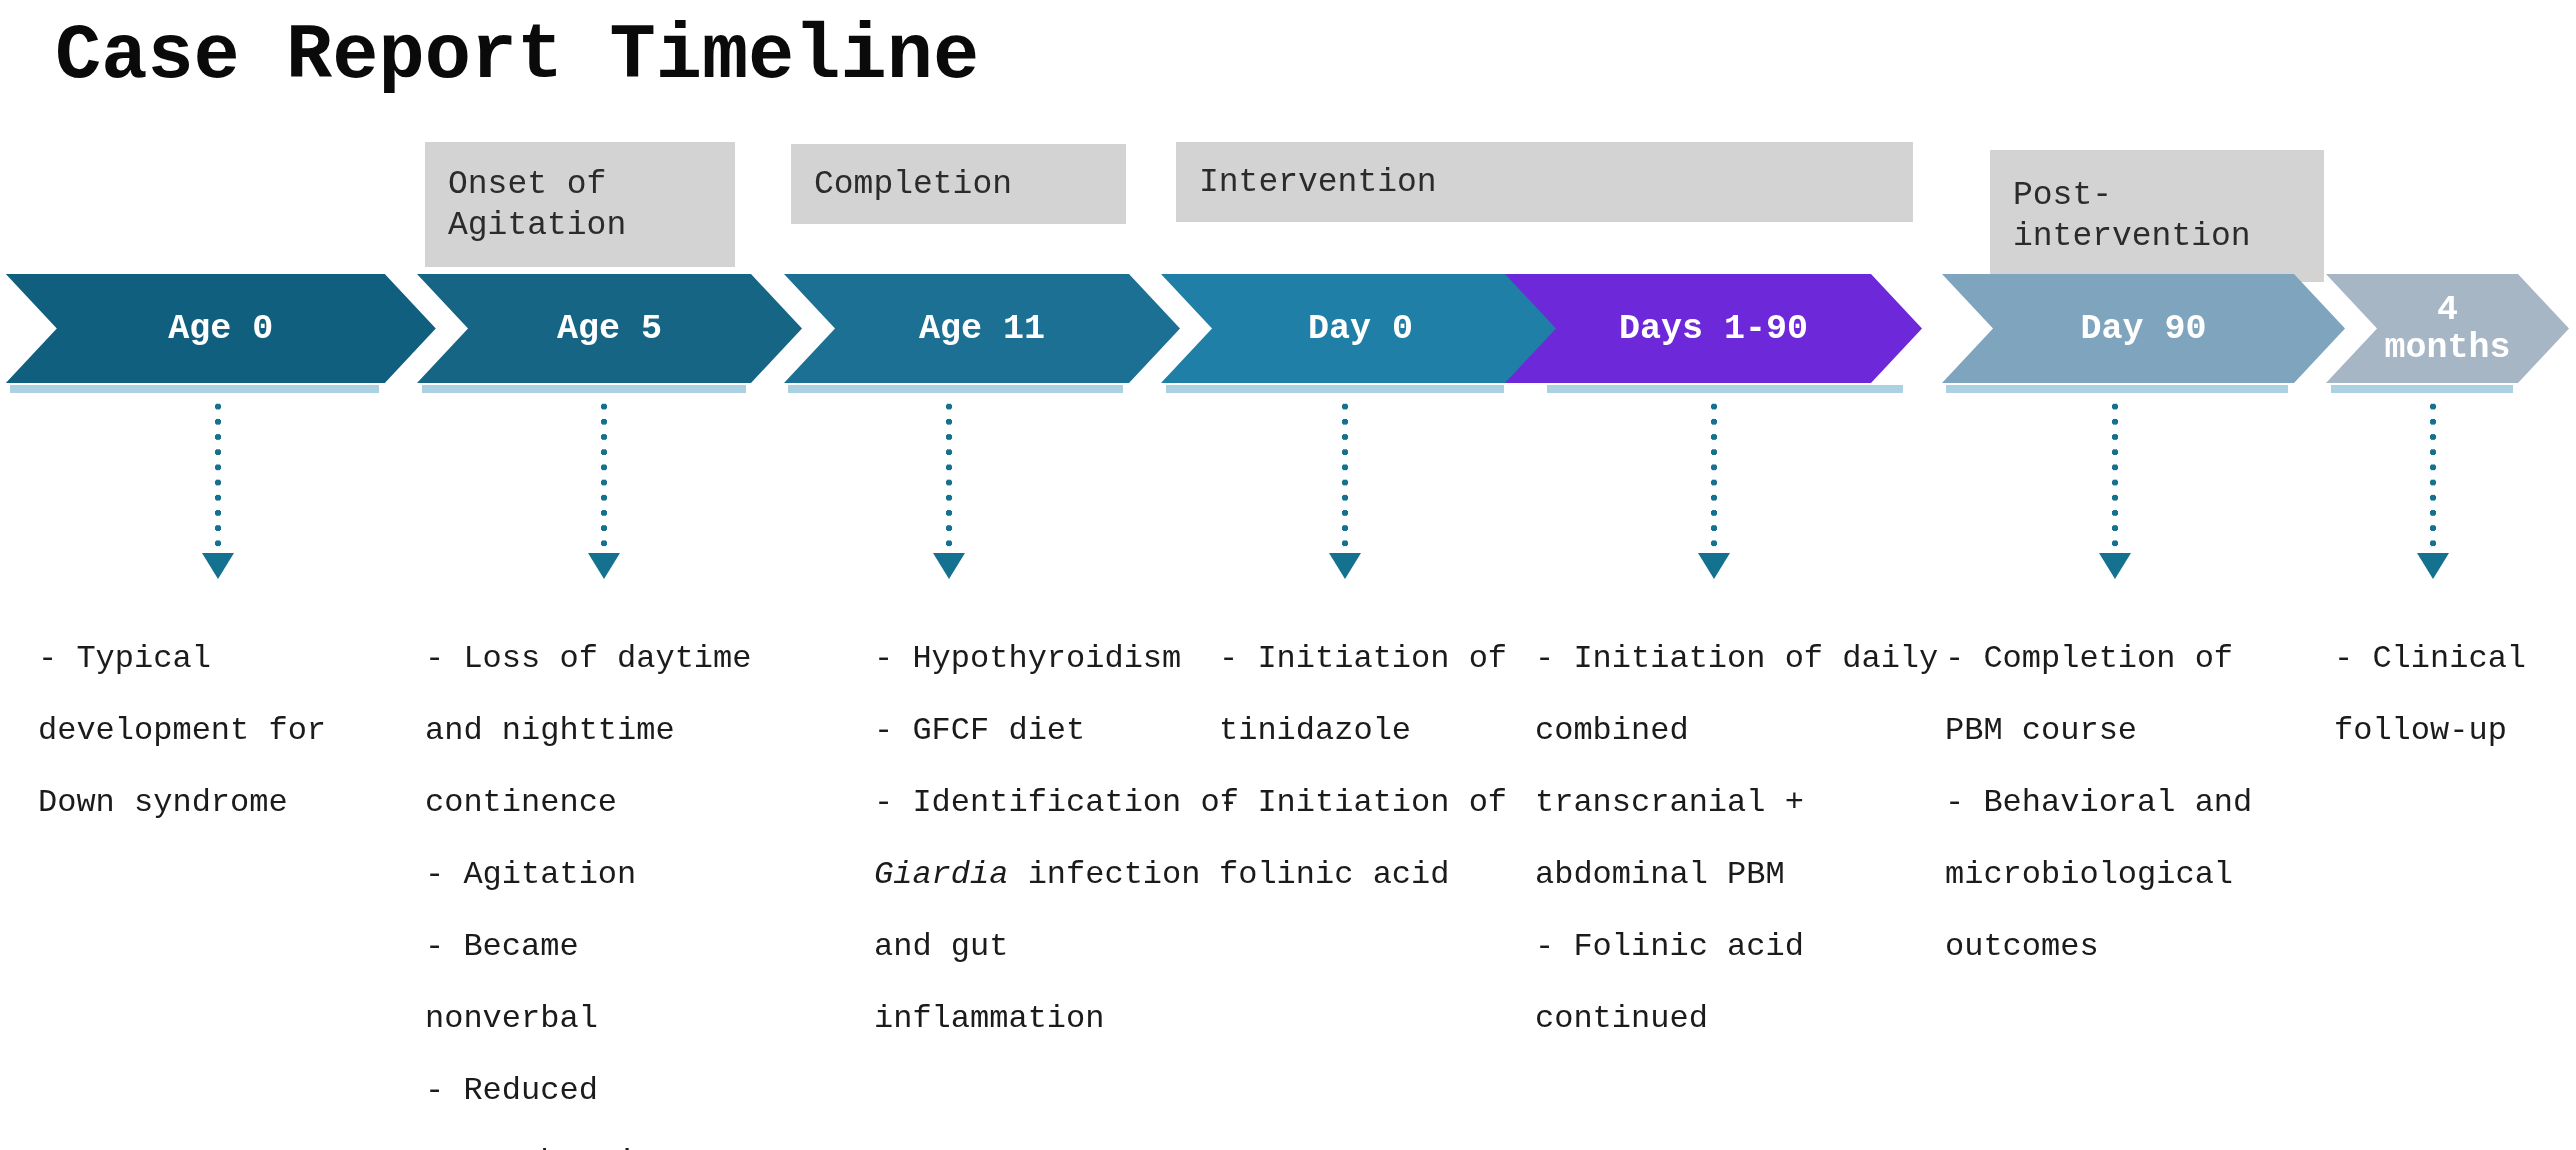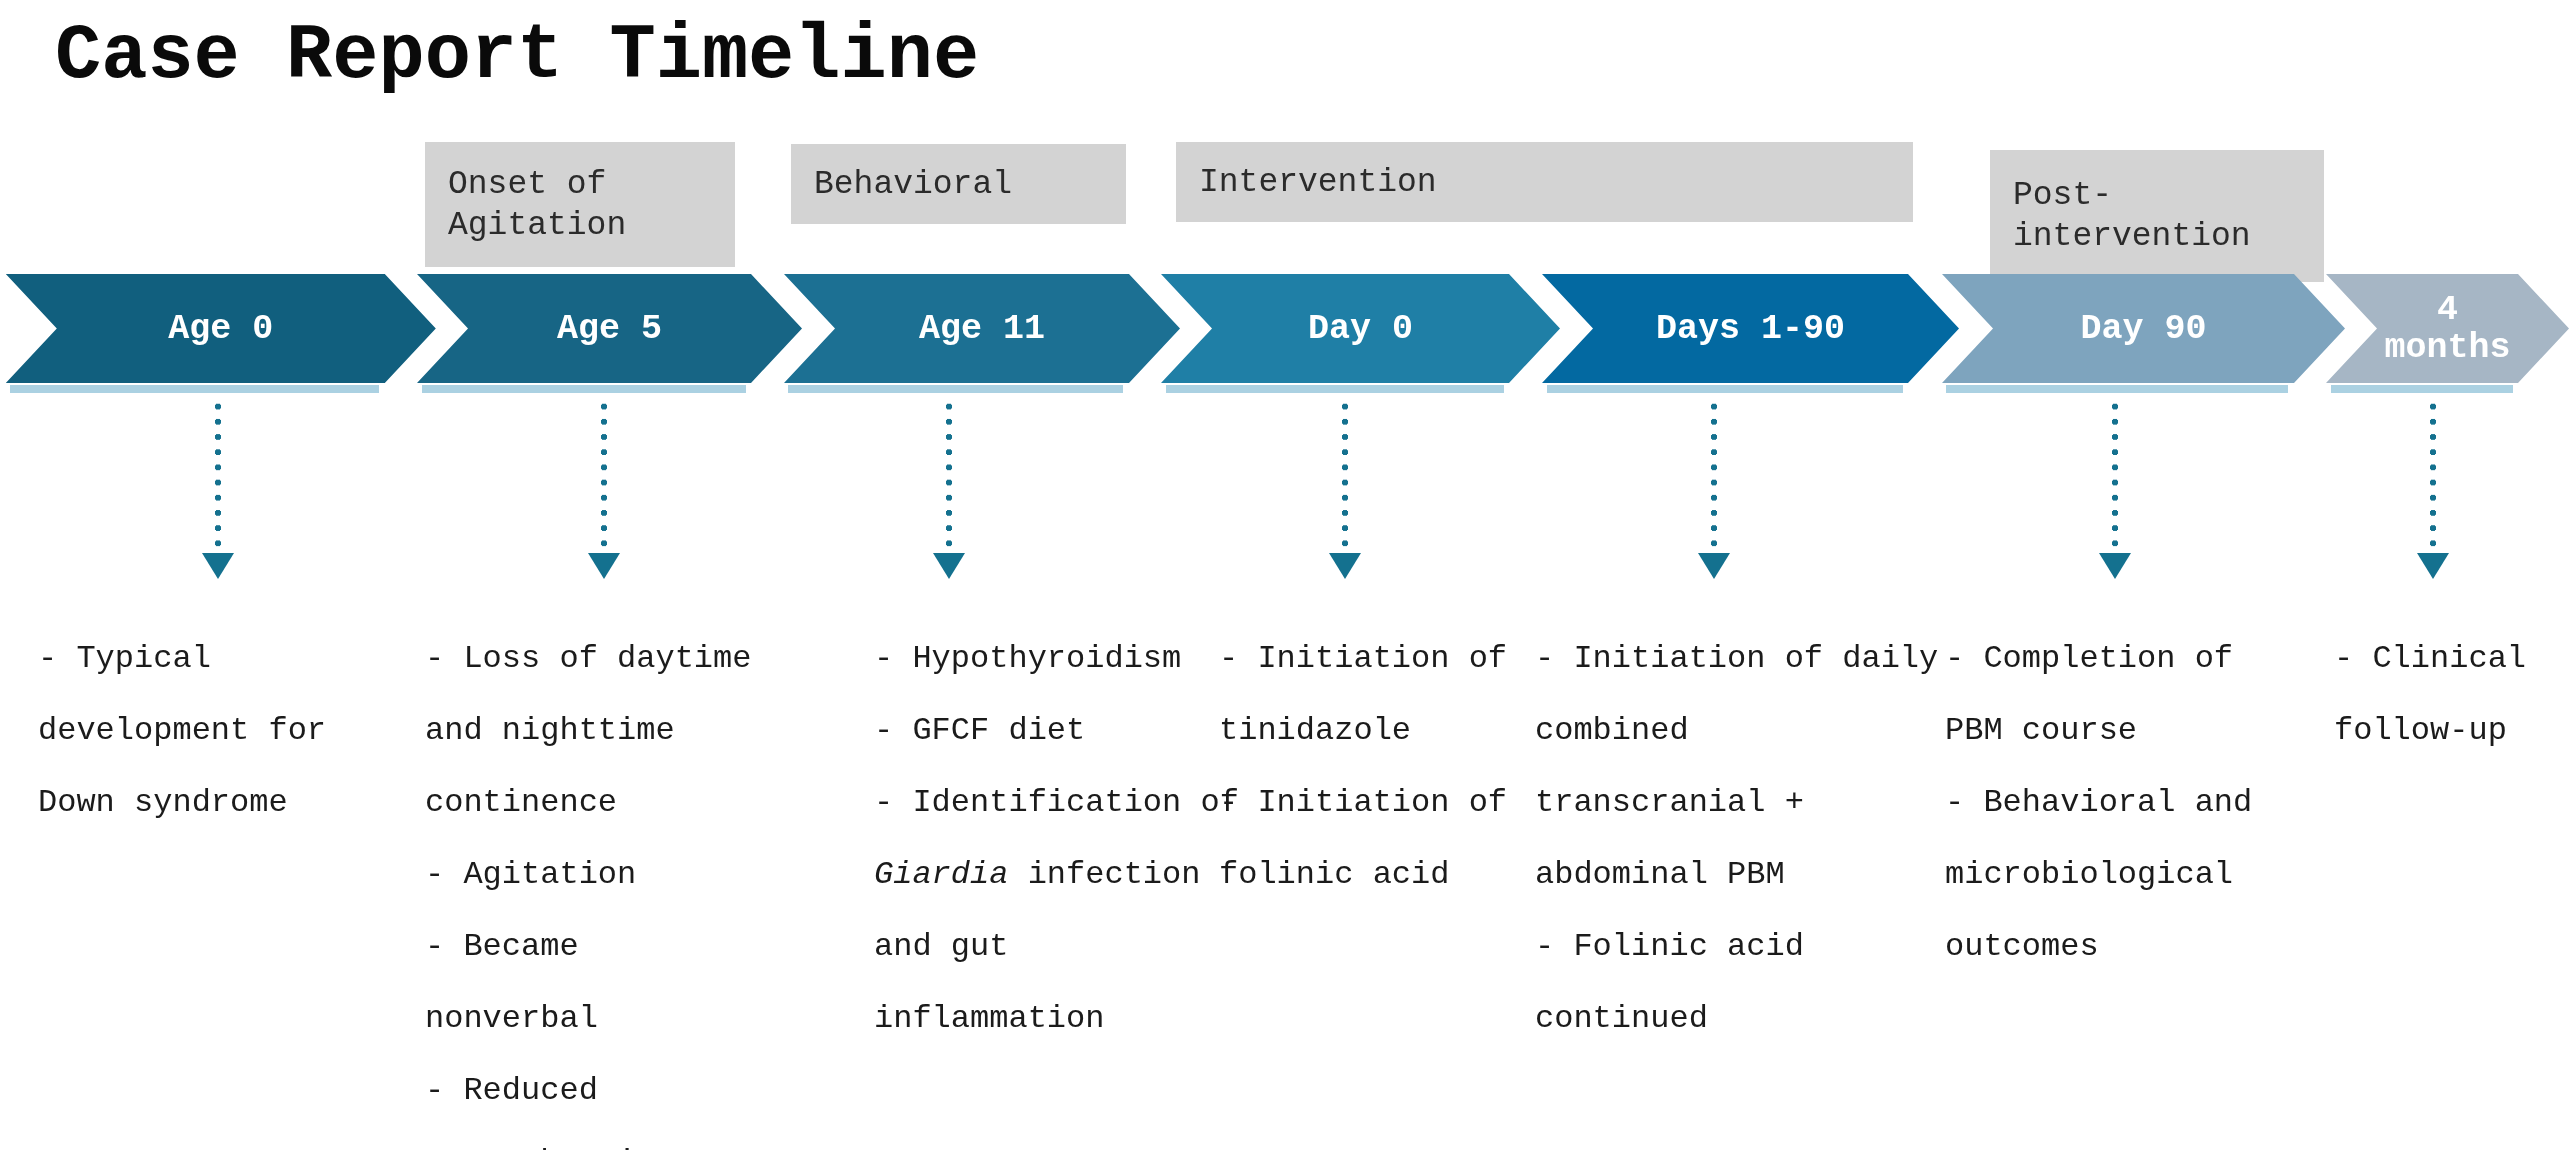--- a/index.html
+++ b/index.html
@@ -82,35 +82,35 @@
   }
 </style>
 </head>
 <body>
 
 <div id="canvas">
   <div class="title">Case Report Timeline</div>
   <div id="phase-row">
       <div class="phase-box" style="left: 425px; top: 142px; width: 310px; height: 125px; background: rgb(211, 211, 211); color: rgb(43, 43, 43);">Onset of
 Agitation</div>
-      <div class="phase-box" style="left: 791px; top: 144px; width: 335px; height: 80px; background: rgb(211, 211, 211); color: rgb(43, 43, 43);">Behavioral</div>
+      <div class="phase-box" style="left: 791px; top: 144px; width: 335px; height: 80px; background: rgb(211, 211, 211); color: rgb(43, 43, 43);">Completion</div>
       <div class="phase-box" style="left: 1176px; top: 142px; width: 737px; height: 80px; background: rgb(211, 211, 211); color: rgb(43, 43, 43);">Intervention</div>
       <div class="phase-box" style="left: 1990px; top: 150px; width: 334px; height: 132px; background: rgb(211, 211, 211); color: rgb(43, 43, 43);">Post-
 intervention</div>
     </div>
   <div id="chevron-row">
       <div class="chevron" style="left: 5.8px; width: 430px; background: rgb(17, 95, 126); clip-path: polygon(0px 0px, calc(100% - 51px) 0px, 100% 50%, calc(100% - 51px) 100%, 0px 100%, 51px 50%);"><span>Age 0</span></div>
       <div class="chevron-underline" style="left: 10.2px; width: 369px; background: rgb(143, 194, 216);"></div>
       <div class="chevron" style="left: 417px; width: 385px; background: rgb(23, 101, 133); clip-path: polygon(0px 0px, calc(100% - 51px) 0px, 100% 50%, calc(100% - 51px) 100%, 0px 100%, 51px 50%);"><span>Age 5</span></div>
       <div class="chevron-underline" style="left: 422px; width: 324px; background: rgb(143, 194, 216);"></div>
       <div class="chevron" style="left: 784px; width: 396px; background: rgb(28, 112, 147); clip-path: polygon(0px 0px, calc(100% - 51px) 0px, 100% 50%, calc(100% - 51px) 100%, 0px 100%, 51px 50%);"><span>Age 11</span></div>
       <div class="chevron-underline" style="left: 788px; width: 335px; background: rgb(143, 194, 216);"></div>
       <div class="chevron" style="left: 1161px; width: 399px; background: rgb(31, 127, 166); clip-path: polygon(0px 0px, calc(100% - 51px) 0px, 100% 50%, calc(100% - 51px) 100%, 0px 100%, 51px 50%);"><span>Day 0</span></div>
       <div class="chevron-underline" style="left: 1166px; width: 338px; background: rgb(143, 194, 216);"></div>
-      <div class="chevron" style="left: 1542px; width: 417px; background: #0369a1; clip-path: polygon(0px 0px, calc(100% - 51px) 0px, 100% 50%, calc(100% - 51px) 100%, 0px 100%, 51px 50%);"><span>Days 1-90</span></div>
+      <div class="chevron" style="left: 1505px; width: 417px; background: #6d28d9; clip-path: polygon(0px 0px, calc(100% - 51px) 0px, 100% 50%, calc(100% - 51px) 100%, 0px 100%, 51px 50%);"><span>Days 1-90</span></div>
       <div class="chevron-underline" style="left: 1547px; width: 356px; background: rgb(143, 194, 216);"></div>
       <div class="chevron" style="left: 1942px; width: 403px; background: rgb(126, 164, 190); clip-path: polygon(0px 0px, calc(100% - 51px) 0px, 100% 50%, calc(100% - 51px) 100%, 0px 100%, 51px 50%);"><span>Day 90</span></div>
       <div class="chevron-underline" style="left: 1946px; width: 342px; background: rgb(143, 194, 216);"></div>
       <div class="chevron" style="left: 2326px; width: 243px; background: rgb(166, 182, 197); clip-path: polygon(0px 0px, calc(100% - 51px) 0px, 100% 50%, calc(100% - 51px) 100%, 0px 100%, 51px 50%);"><span>4
 months</span></div>
       <div class="chevron-underline" style="left: 2331px; width: 182px; background: rgb(143, 194, 216);"></div>
     </div>
   <div id="arrow-layer">
       <div class="arrow" style="left: 201px; width: 33px;">
         <div class="arrow-dots" style="background-image: radial-gradient(3.3px at 4px 7.6px, rgb(20, 113, 143) 97%, transparent); background-size: 8px 15.2px;"></div>

